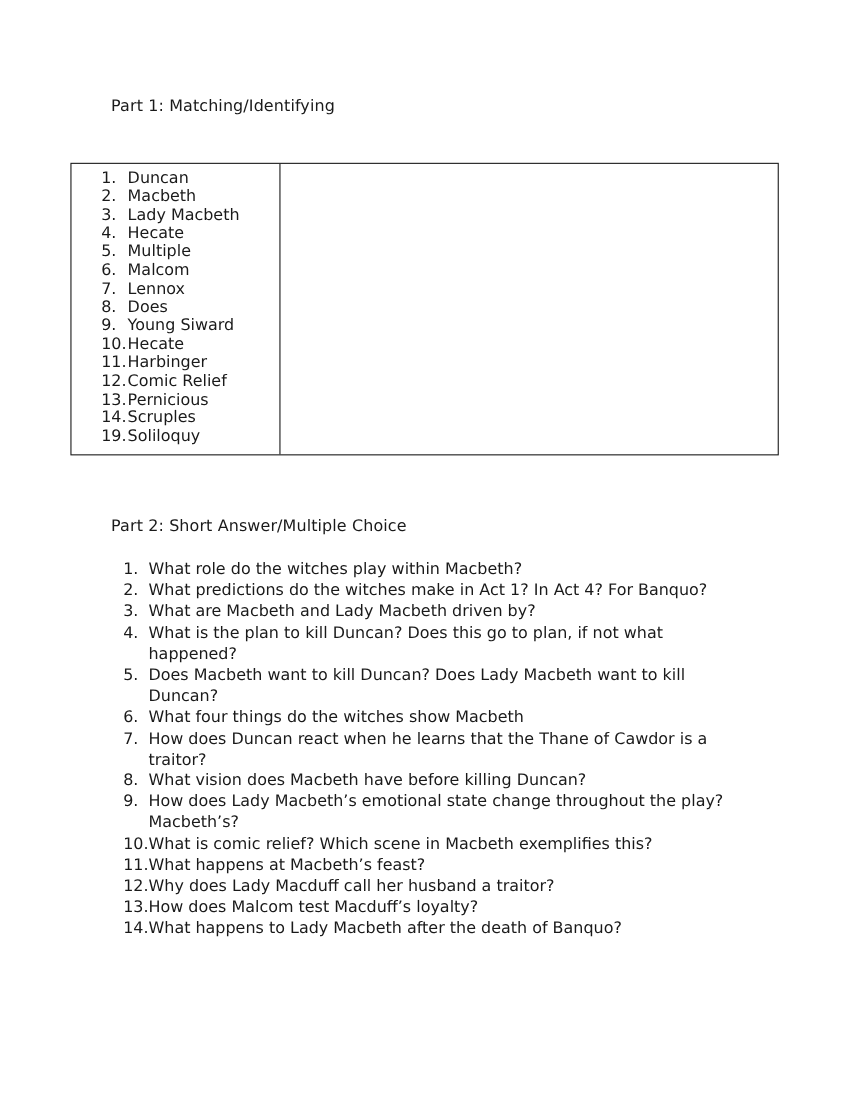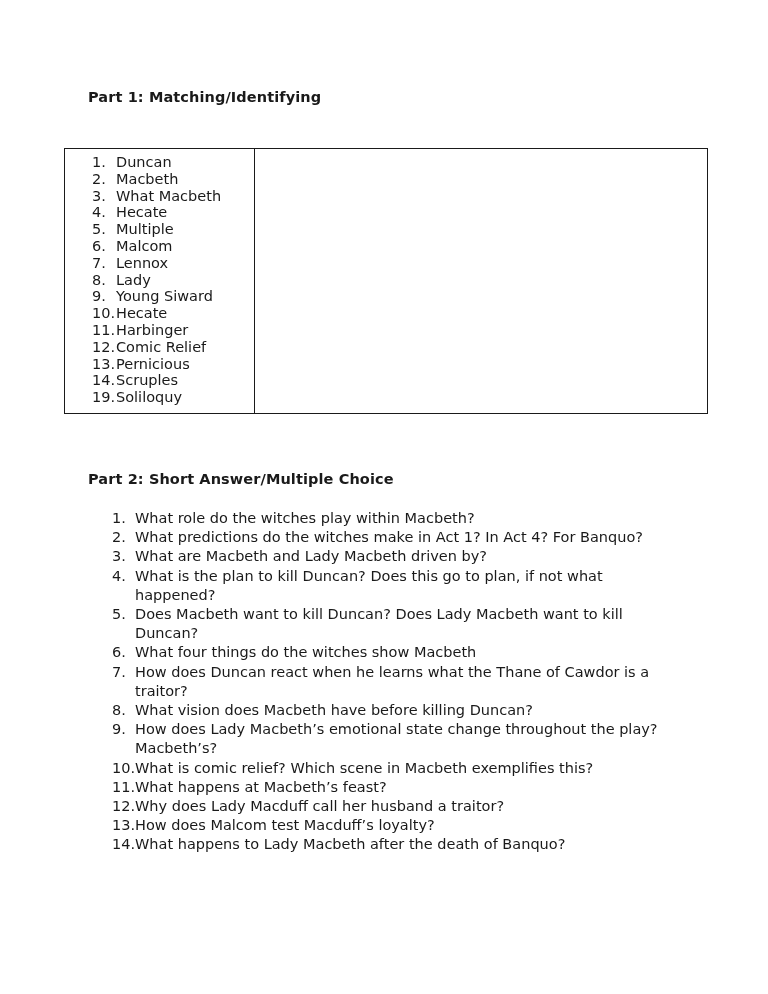--- a/index.html
+++ b/index.html
@@ -10,25 +10,25 @@
     body {
       width: 768px;
       height: 994px;
       position: relative;
       overflow: hidden;
       font-family: "DejaVu Sans", sans-serif;
       color: #1a1a1a;
     }
     .heading {
       position: absolute;
-      left: 88px;
+      left: 101px;
       font-size: 14.5px;
       letter-spacing: 0.1px;
       margin: 0;
-      font-weight: bold;
+      font-weight: normal;
       white-space: nowrap;
     }
     #part1-heading { top: 89px; }
     #part2-heading { top: 471px; text-align: right; }
 
     .match-table {
       position: absolute;
       left: 64px;
       top: 148px;
       width: 644px;
@@ -99,41 +99,41 @@
       <li>
           <span class="term-num">1.</span>
           <span>Duncan</span>
         </li>
       <li>
           <span class="term-num">2.</span>
           <span>Macbeth</span>
         </li>
       <li>
           <span class="term-num">3.</span>
-          <span>What Macbeth</span>
+          <span>Lady Macbeth</span>
         </li>
       <li>
           <span class="term-num">4.</span>
           <span>Hecate</span>
         </li>
       <li>
           <span class="term-num">5.</span>
           <span>Multiple</span>
         </li>
       <li>
           <span class="term-num">6.</span>
           <span>Malcom</span>
         </li>
       <li>
           <span class="term-num">7.</span>
           <span>Lennox</span>
         </li>
       <li>
           <span class="term-num">8.</span>
-          <span>Lady</span>
+          <span>Does</span>
         </li>
       <li>
           <span class="term-num">9.</span>
           <span>Young Siward</span>
         </li>
       <li>
           <span class="term-num">10.</span>
           <span>Hecate</span>
         </li>
       <li>
@@ -183,21 +183,21 @@
   <li>
       <span class="q-num">5.</span>
       <span class="q-text">Does Macbeth want to kill Duncan? Does Lady Macbeth want to kill Duncan?</span>
     </li>
   <li>
       <span class="q-num">6.</span>
       <span class="q-text">What four things do the witches show Macbeth</span>
     </li>
   <li>
       <span class="q-num">7.</span>
-      <span class="q-text">How does Duncan react when he learns what the Thane of Cawdor is a traitor?</span>
+      <span class="q-text">How does Duncan react when he learns that the Thane of Cawdor is a traitor?</span>
     </li>
   <li>
       <span class="q-num">8.</span>
       <span class="q-text">What vision does Macbeth have before killing Duncan?</span>
     </li>
   <li>
       <span class="q-num">9.</span>
       <span class="q-text">How does Lady Macbeth’s emotional state change throughout the play? Macbeth’s?</span>
     </li>
   <li>

